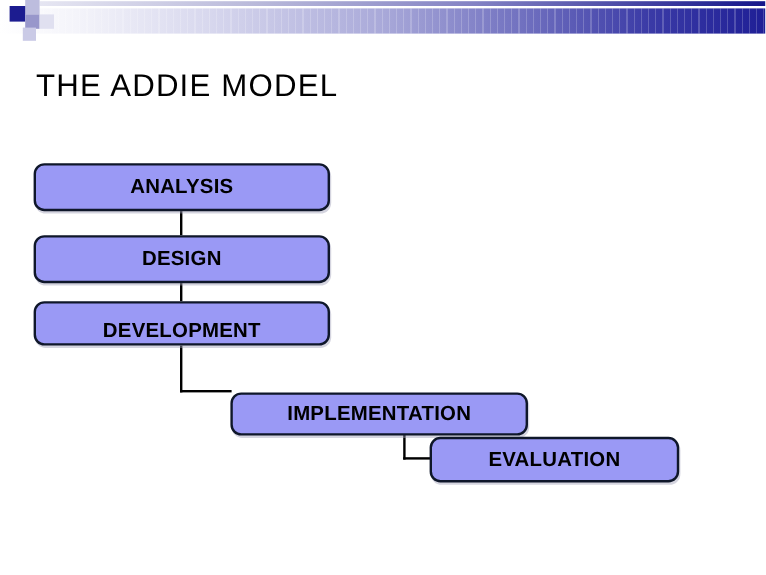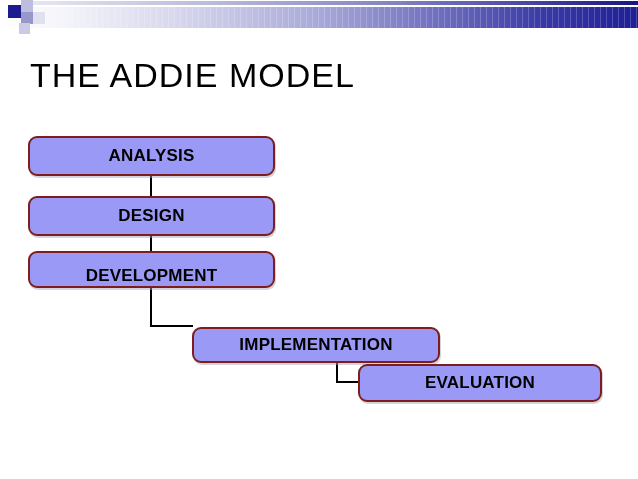--- a/index.html
+++ b/index.html
@@ -33,33 +33,33 @@
     background: repeating-linear-gradient(90deg,
       rgba(255,255,255,0.20) 0 1px, rgba(255,255,255,0) 1px 6px);
   }
   .deco-square { position: absolute; }
 
   
   .title {
     position: absolute;
     left: 30px; top: 56px;
     margin: 0;
-    font-size: 34px;
+    font-size: 26px;
     font-weight: 400;
     letter-spacing: 1px;
     color: #000000;
     white-space: nowrap;
   }
 
   
   .node {
     position: absolute;
     box-sizing: border-box;
     background: #9a99f5;
-    border: 2px solid #7f1d1d;
+    border: 2px solid #0f172a;
     border-radius: 9px;
     display: flex;
     align-items: center;
     justify-content: center;
     box-shadow: 1px 2px 0 rgba(160,160,185,0.45);
   }
   .node-label {
     font-size: 17px;
     font-weight: 700;
     color: #000000;
@@ -99,17 +99,17 @@
       </div>
       <div class="node" style="left: 28px; top: 196px; width: 247px; height: 40px;">
         <span class="node-label">DESIGN</span>
       </div>
       <div class="node" style="left: 28px; top: 251px; width: 247px; height: 37px; align-items: flex-end;">
         <span class="node-label">DEVELOPMENT</span>
       </div>
       <div class="node" style="left: 192px; top: 327px; width: 248px; height: 36px;">
         <span class="node-label">IMPLEMENTATION</span>
       </div>
-      <div class="node" style="left: 358px; top: 364px; width: 244px; height: 38px;">
+      <div class="node" style="left: 358px; top: 364px; width: 208px; height: 38px;">
         <span class="node-label">EVALUATION</span>
       </div>
     </div>
 </div>
 
 </body></html>

